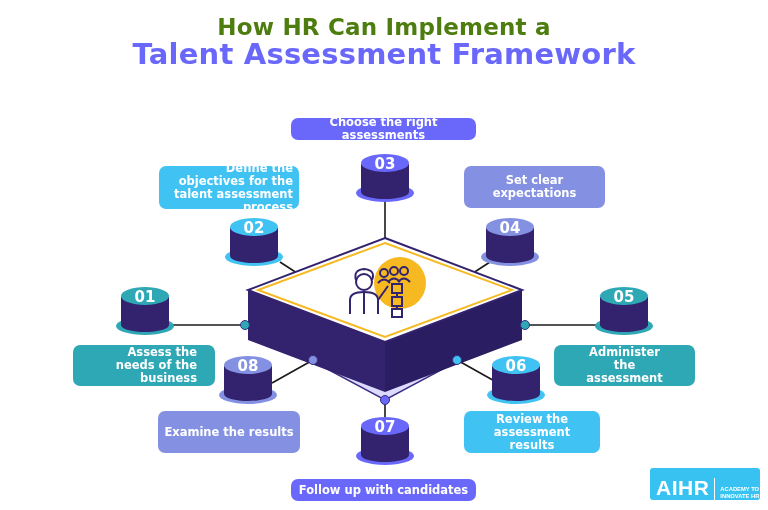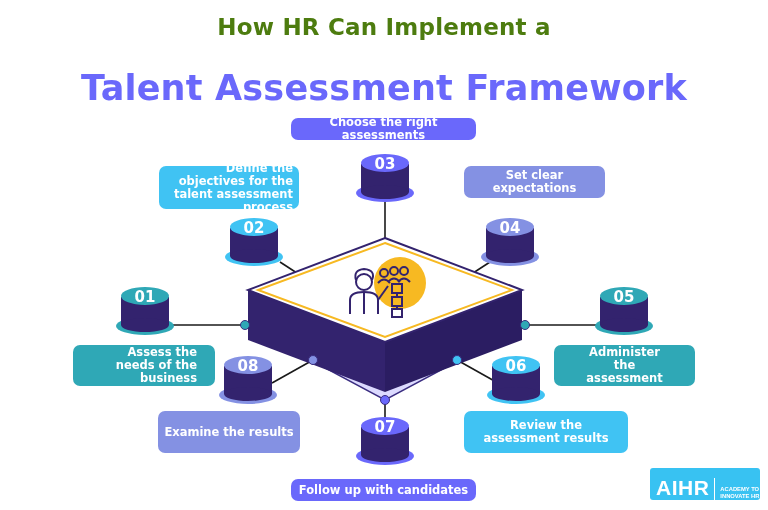--- a/index.html
+++ b/index.html
@@ -1,20 +1,20 @@
 <!DOCTYPE html>
 <html><head>
 <meta charset="utf-8">
 <style>
   html, body { margin: 0; padding: 0; background: #ffffff; }
   body { width: 768px; height: 510px; position: relative; overflow: hidden;
          font-family: "DejaVu Sans", "Liberation Sans", sans-serif; }
   .title { position: absolute; left: 0; width: 768px; text-align: center; font-weight: bold; letter-spacing: 0.2px; }
   .t1 { top: 14px; font-size: 23px; color: #4d7c0f; }
-  .t2 { top: 68px; font-size: 35px; color: #6a68fb; }
+  .t2 { top: 37px; font-size: 29px; color: #6a68fb; }
   .label { position: absolute; color: #ffffff; font-weight: bold; font-size: 11.5px; line-height: 13px;
            text-align: center; display: flex; align-items: center; justify-content: center; border-radius: 7px;
            box-sizing: border-box; padding: 2px 6px; }
   .diagram { position: absolute; left: 0; top: 0; }
   .cyl-num { font-family: "DejaVu Sans", "Liberation Sans", sans-serif; font-weight: bold; font-size: 15px; fill: #ffffff; }
   .logo { position: absolute; left: 650px; top: 468px; width: 110px; height: 32px; background: #38c2f2; border-radius: 3px;
           display: flex; align-items: flex-end; }
   .logo-main { color: #fff; font-weight: bold; font-size: 21px; padding-left: 6px; letter-spacing: 0.5px; font-family: "Liberation Sans", sans-serif; }
   .logo-sep { width: 1px; height: 22px; background: #ffffff; margin: 0 5px; }
   .logo-sub { color: #fff; font-weight: bold; font-size: 5.8px; line-height: 7px; font-family: "Liberation Sans", sans-serif; }
@@ -128,25 +128,25 @@
     <ellipse cx="248" cy="395" rx="29" ry="9" fill="#8491e3"></ellipse>
     <rect x="224" y="366" width="48" height="28" fill="#33236e"></rect>
     <ellipse cx="248" cy="394" rx="24" ry="7" fill="#33236e"></ellipse>
     <ellipse cx="248" cy="365" rx="24" ry="9" fill="#8491e3"></ellipse>
     <text class="cyl-num" x="248" y="370.5" text-anchor="middle">08</text>
   </g>
 </svg>
 
 <div class="label" style="left:291px; top:118px; width:185px; height:22px; background:#6a68fb;text-align:center;">Choose the right assessments</div>
 <div class="label" style="left:159px; top:166px; width:140px; height:43px; background:#40c3f3;text-align:right;">Define the objectives for the talent assessment process</div>
-<div class="label" style="left:464px; top:166px; width:141px; height:32px; background:#8491e3; padding:2px 30px;">Set clear expectations</div>
+<div class="label" style="left:464px; top:166px; width:141px; height:42px; background:#8491e3; padding:2px 30px;">Set clear expectations</div>
 <div class="label" style="left:73px; top:345px; width:142px; height:41px; background:#2fa8b6; padding:8px 18px;text-align:right;">Assess the needs of the business</div>
 <div class="label" style="left:554px; top:345px; width:141px; height:41px; background:#2fa8b6; padding:2px 28px;">Administer the assessment</div>
 <div class="label" style="left:158px; top:411px; width:142px; height:42px; background:#8491e3;">Examine the results</div>
-<div class="label" style="left:464px; top:411px; width:164px; height:42px; background:#40c3f3; padding:2px 12px;">Review the assessment results</div>
+<div class="label" style="left:464px; top:411px; width:136px; height:42px; background:#40c3f3; padding:2px 12px;">Review the assessment results</div>
 <div class="label" style="left:291px; top:479px; width:185px; height:22px; background:#6a68fb;">Follow up with candidates</div>
 
 <div class="logo">
   <span class="logo-main">AIHR</span>
   <span class="logo-sep"></span>
   <span class="logo-sub">
     <span>ACADEMY TO</span><br>
     <span>INNOVATE HR</span>
   </span>
 </div>

